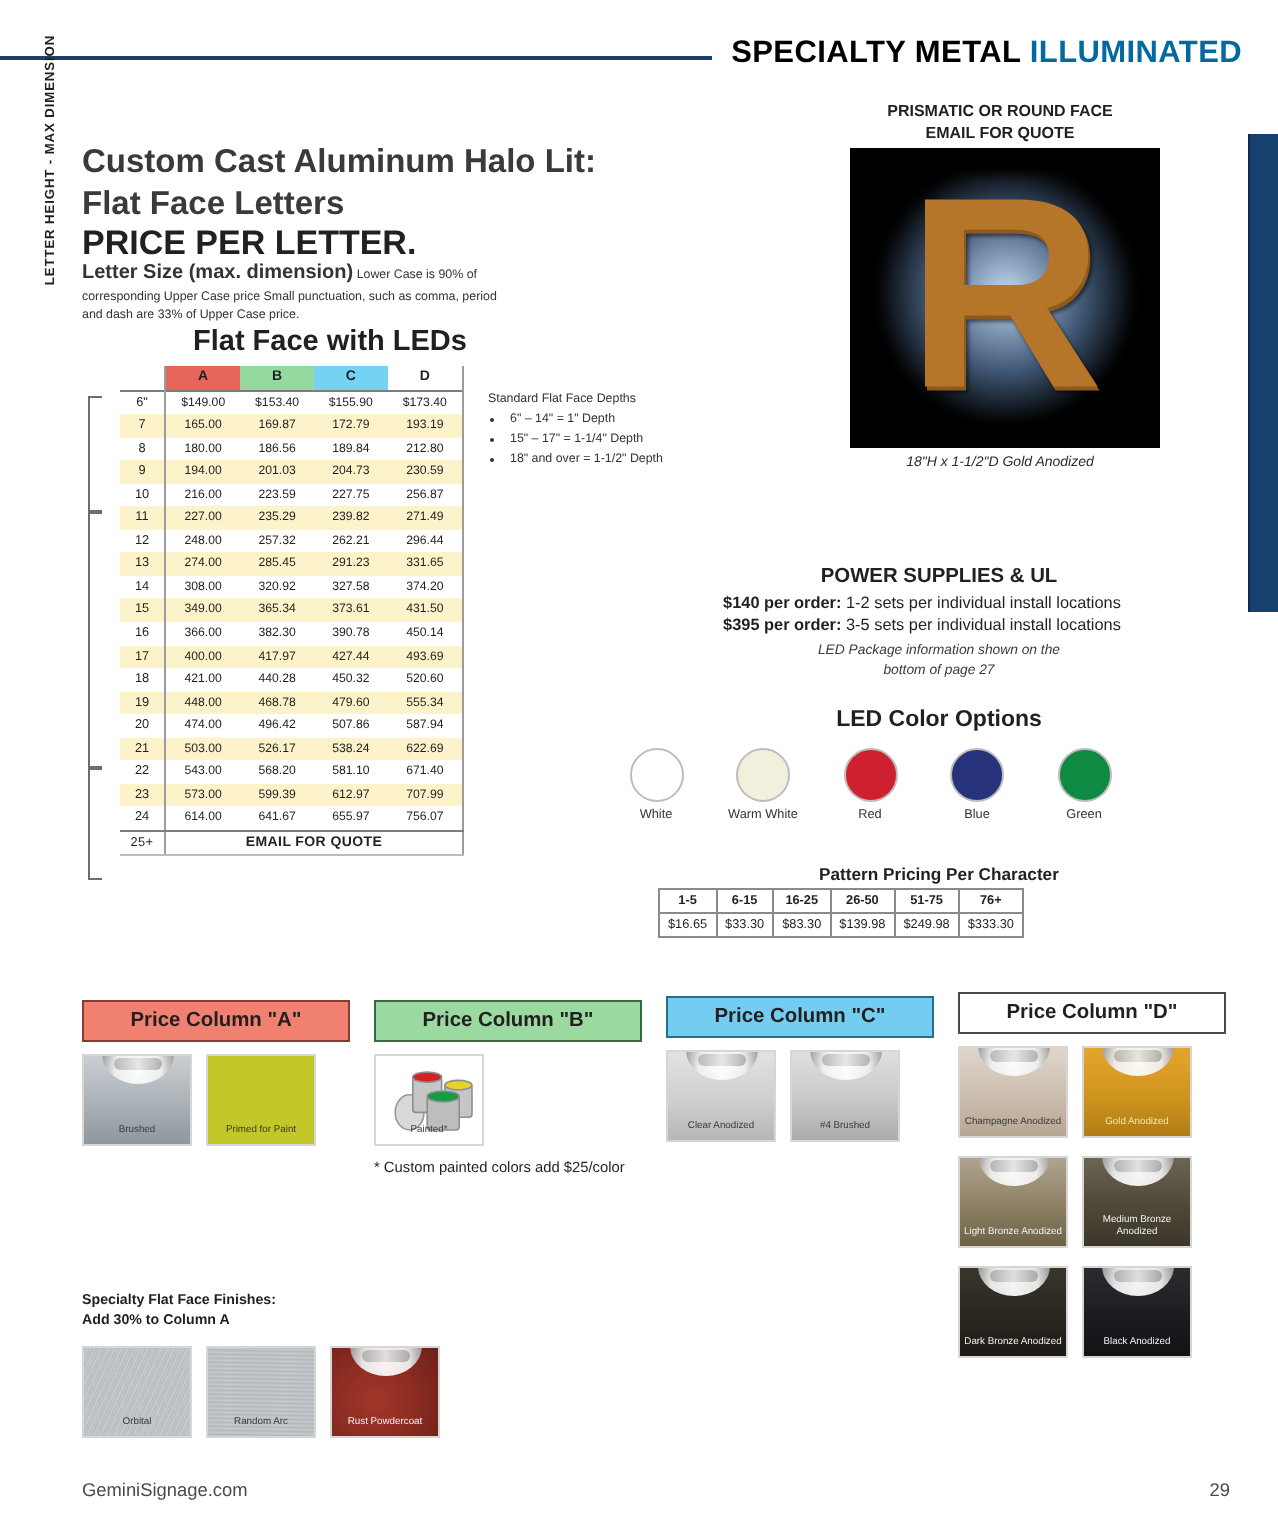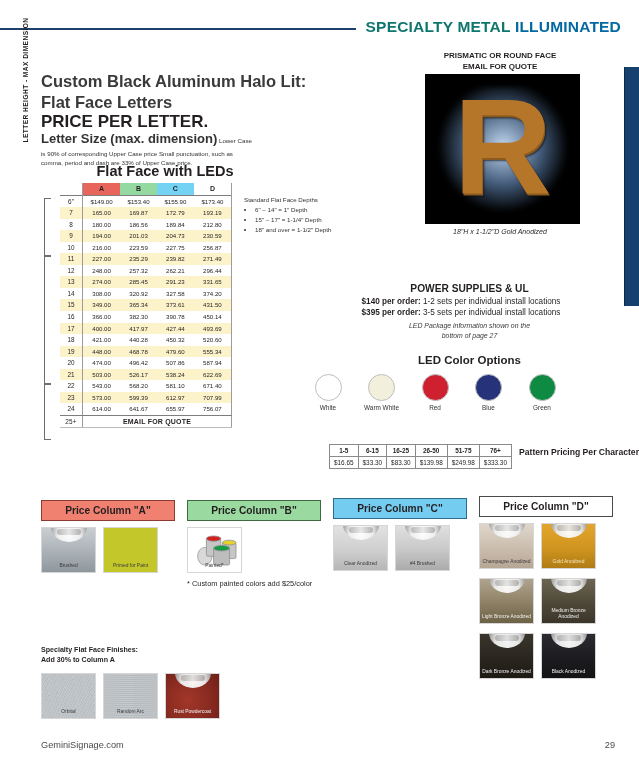--- a/index.html
+++ b/index.html
@@ -16,21 +16,21 @@
   
   .hdr-rule {
     position:absolute; left:0; top:28px; width:356px; height:2px;
     background:#1d3f6e;
   }
   .hdr-title {
     position:absolute; right:18px; top:18px;
     font-size:15.5px; font-weight:bold; letter-spacing:.2px;
     white-space:nowrap;
   }
-  .hdr-title .w1 { color:#0f766e; }
+  .hdr-title .w1 { color:#000000; }
   .hdr-title .w2 { color:#0369a1; }
 
   .side-tab {
     position:absolute; right:0; top:67px; width:14px; height:239px;
     background:#16406e;
     border-left:1px solid #0d2a4a;
   }
 
   
   .h1 {
@@ -39,21 +39,21 @@
     color:#3a3a3c;
   }
   .h2 {
     position:absolute; left:41px; top:112px;
     font-size:17px; font-weight:bold; color:#231f20;
   }
   .lettersize {
     position:absolute; left:41px; top:129px; width:215px;
     font-size:6.2px; line-height:1.5; color:#333;
   }
-  .lettersize b { font-size:13px; }
+  .lettersize b { font-size:10px; }
   .tbl-title {
     position:absolute; left:75px; top:163px; width:180px;
     text-align:center; font-size:14.5px; font-weight:bold; color:#231f20;
   }
 
   
   .ptable { position:absolute; left:60px; top:183px; width:172px; }
   .ptable table { border-collapse:collapse; width:172px; }
   .ptable th, .ptable td {
     font-size:6.1px; text-align:center; padding:0; height:11.55px;
@@ -128,21 +128,21 @@
   .led-item { width:46px; text-align:center; }
   .led-dot {
     width:25px; height:25px; border-radius:50%;
     margin:0 auto 3px auto; border:1px solid #bdbdbd;
   }
   .led-name { font-size:6.4px; color:#333; line-height:1.35; }
 
   
   .pp-title {
     position:absolute; left:300px; top:432px; width:339px;
-    text-align:right; font-size:8.6px; font-weight:bold;margin-top:15px;
+    text-align:center; font-size:8.6px; font-weight:bold;
   }
   .pp-table { position:absolute; left:329px; top:444px; }
   .pp-table table { border-collapse:collapse; }
   .pp-table th, .pp-table td {
     border:1px solid #8a8a8a; font-size:6.4px; text-align:center;
     padding:1px 4px; height:9px;
   }
   .pp-table th { font-weight:bold; }
   .pp-table td { font-weight:normal; }
 
@@ -248,21 +248,21 @@
 
 <div class="page">
 
   <div class="hdr-rule"></div>
   <div class="hdr-title">
     <span class="w1">SPECIALTY METAL</span>
     <span class="w2">ILLUMINATED</span>
   </div>
   <div class="side-tab"></div>
 
-  <div class="h1">Custom Black Aluminum Halo Lit: Flat Face Letters</div>
+  <div class="h1">Custom Cast Aluminum Halo Lit: Flat Face Letters</div>
   <div class="h2">PRICE PER LETTER.</div>
   <div class="lettersize">
     <b>Letter Size (max. dimension)</b><span> Lower Case is 90% of corresponding Upper Case price  Small punctuation, such as comma, period and dash are 33% of Upper Case price.</span>
   </div>
 
   <div class="tbl-title">Flat Face with LEDs</div>
 
   <div class="vlabel-wrap">
     <div class="vlabel">LETTER HEIGHT - MAX DIMENSION</div>
   </div>

